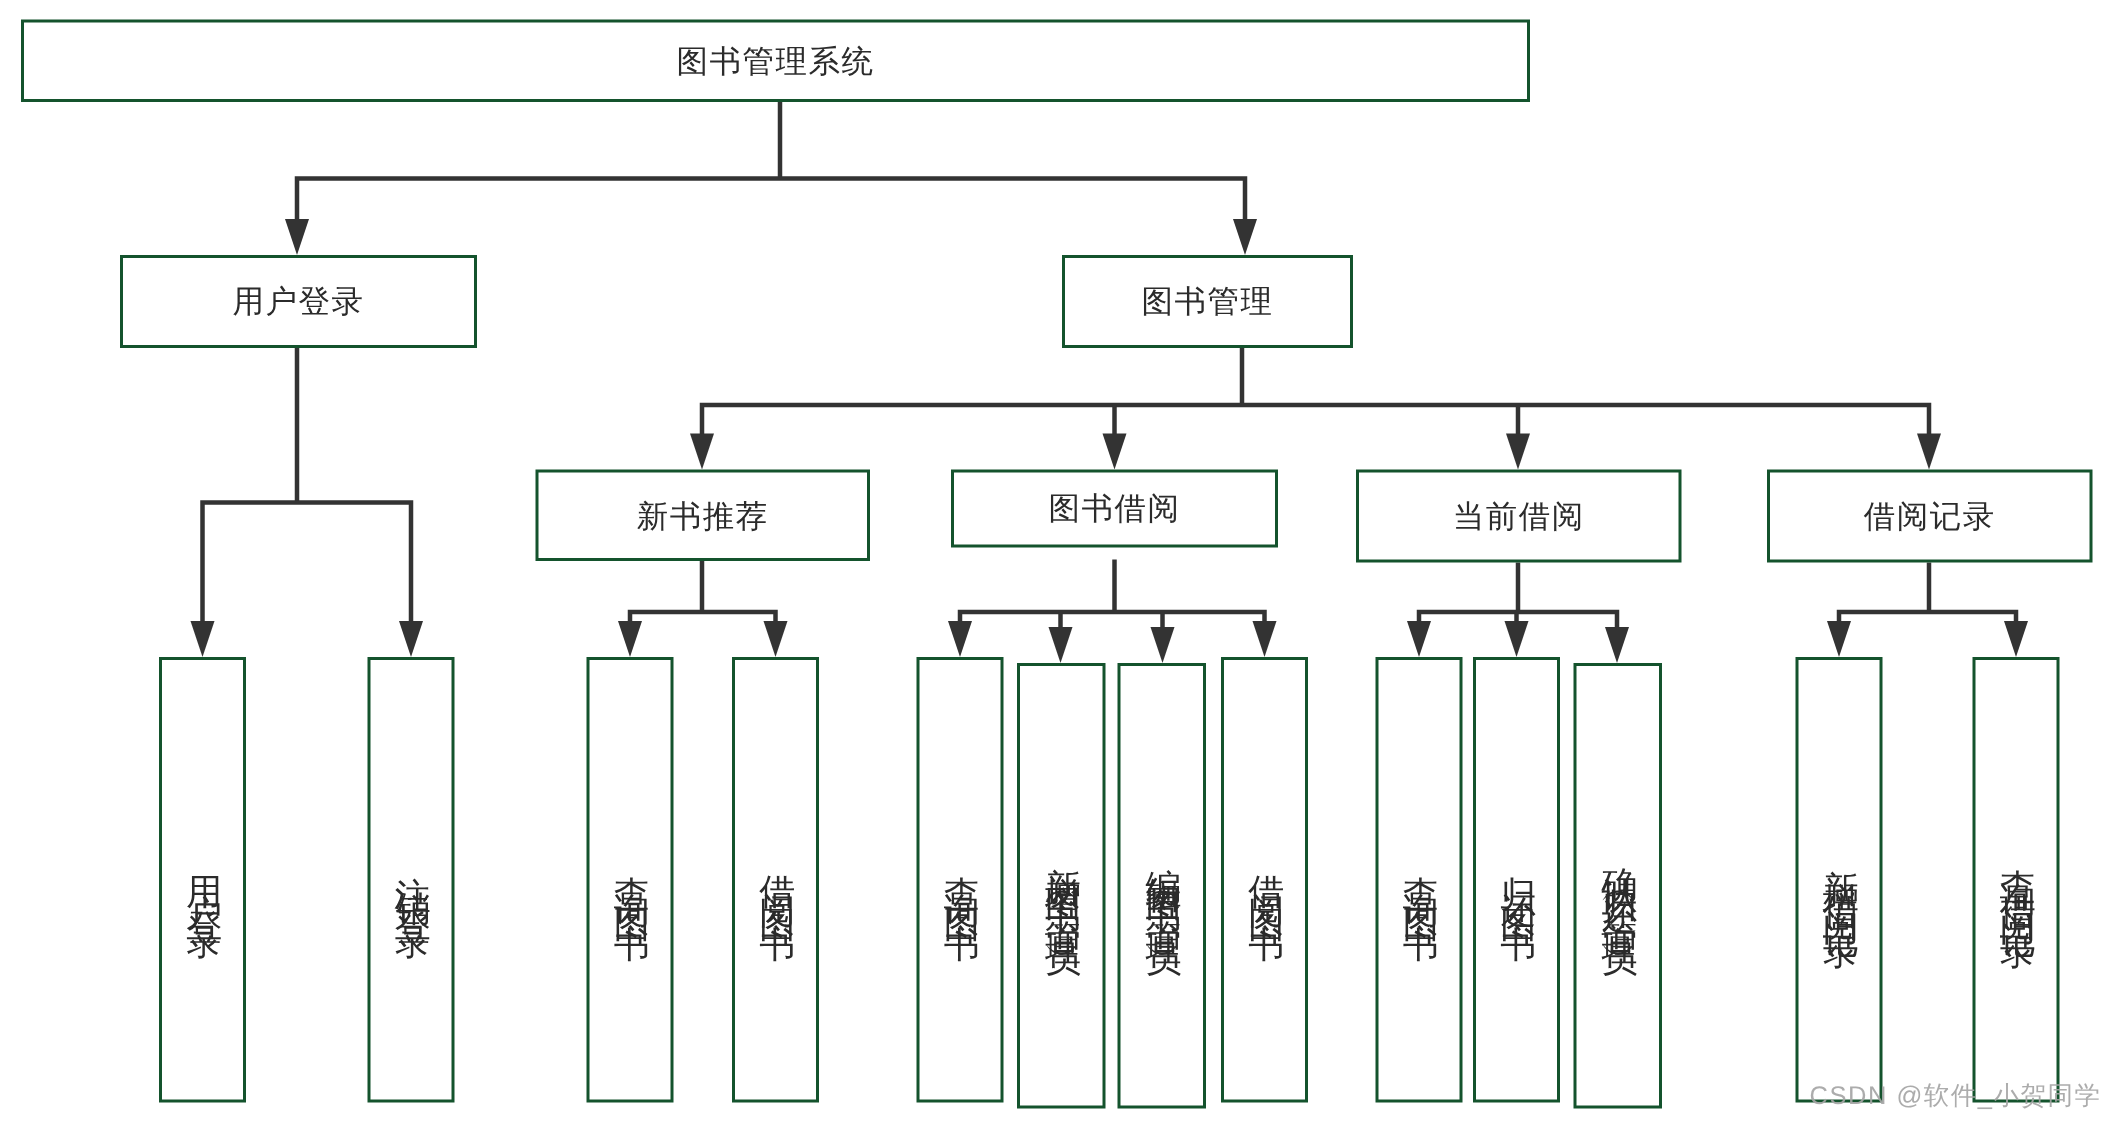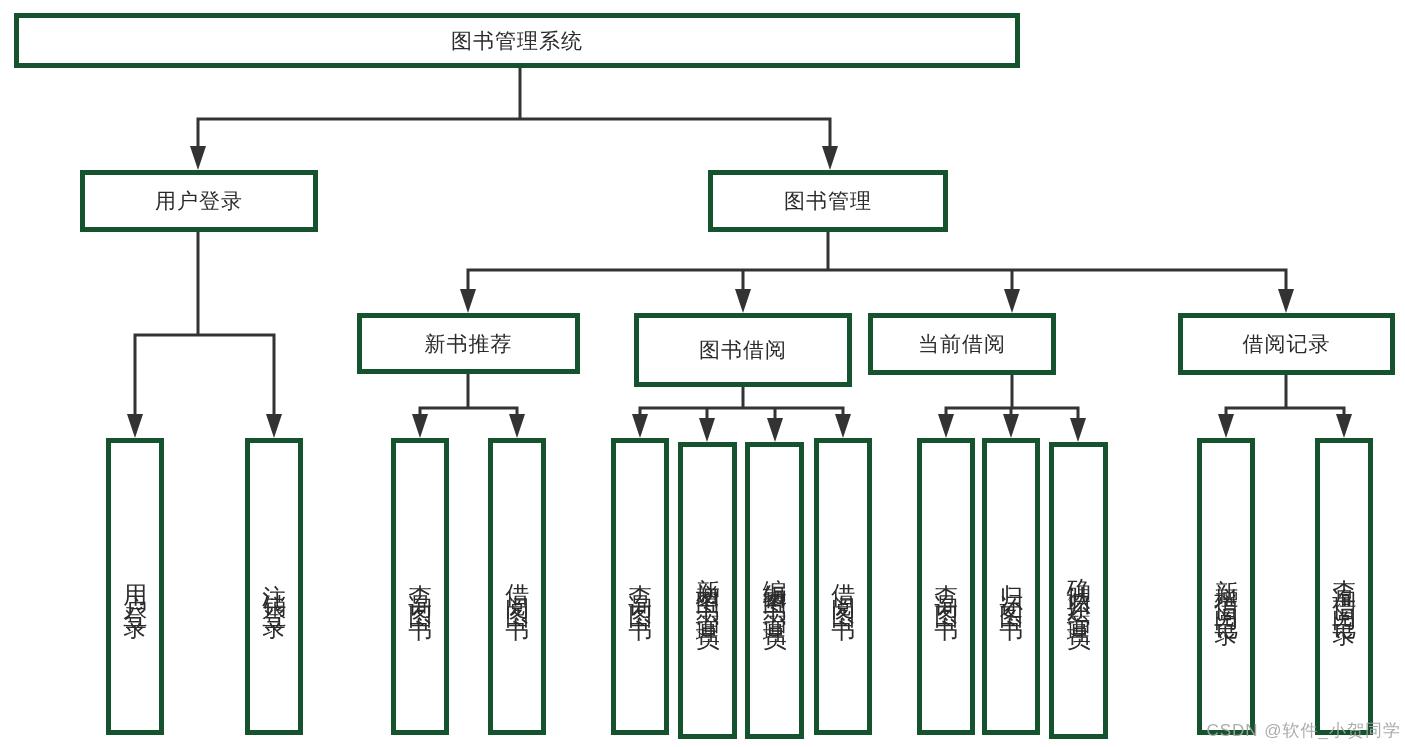--- a/index.html
+++ b/index.html
@@ -7,21 +7,21 @@
     position:relative;
     width:1405px;height:747px;
     background:#ffffff;
     font-family:"Liberation Sans","DejaVu Sans",sans-serif;
     overflow:hidden;
   }
   #wires{position:absolute;left:0;top:0;width:1405px;height:747px;z-index:1;}
   .box{
     position:absolute;
     background:#ffffff;
-    border:5px solid #14532d;
+    border:2px solid #14532d;
     box-sizing:border-box;
     display:flex;align-items:center;justify-content:center;
     color:#2b2b2b;
     z-index:2;
   }
   .h-box .label{
     font-size:21px;
     letter-spacing:1px;
     white-space:nowrap;
   }
@@ -112,31 +112,31 @@
     </g>
   </svg>
 
   <div class="box h-box" style="left:14px;top:13px;width:1006px;height:55px;">
     <span class="label">图书管理系统</span>
   </div>
 
   <div class="box h-box" style="left:80px;top:170px;width:238px;height:62px;">
     <span class="label">用户登录</span>
   </div>
-  <div class="box h-box" style="left:708px;top:170px;width:240px;height:62px;">
+  <div class="box h-box" style="left:708px;top:170px;width:194px;height:62px;">
     <span class="label">图书管理</span>
   </div>
 
   <div class="box h-box" style="left:357px;top:313px;width:223px;height:61px;">
     <span class="label">新书推荐</span>
   </div>
-  <div class="box h-box" style="left:634px;top:313px;width:218px;height:74px;">
+  <div class="box h-box" style="left:634px;top:313px;width:218px;height:52px;">
     <span class="label">图书借阅</span>
   </div>
-  <div class="box h-box" style="left:868px;top:313px;width:188px;height:62px;">
+  <div class="box h-box" style="left:904px;top:313px;width:217px;height:62px;">
     <span class="label">当前借阅</span>
   </div>
   <div class="box h-box" style="left:1178px;top:313px;width:217px;height:62px;">
     <span class="label">借阅记录</span>
   </div>
 
   <div class="box v-box v-short" style="left:106px;top:438px;width:58px;height:297px;">
     <span class="label">用户登录</span>
   </div>
   <div class="box v-box v-short" style="left:245px;top:438px;width:58px;height:297px;">

